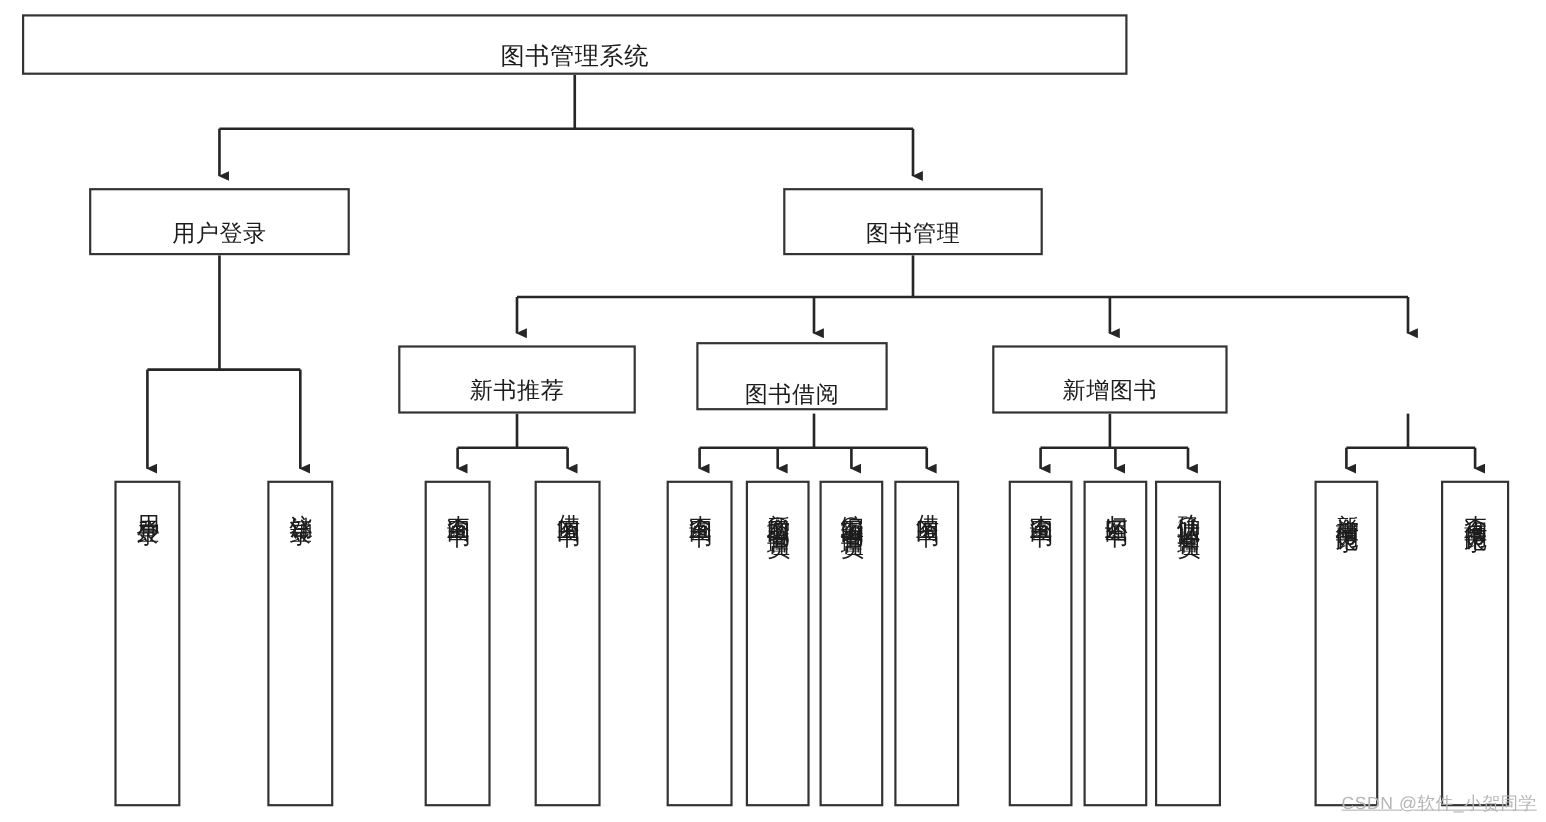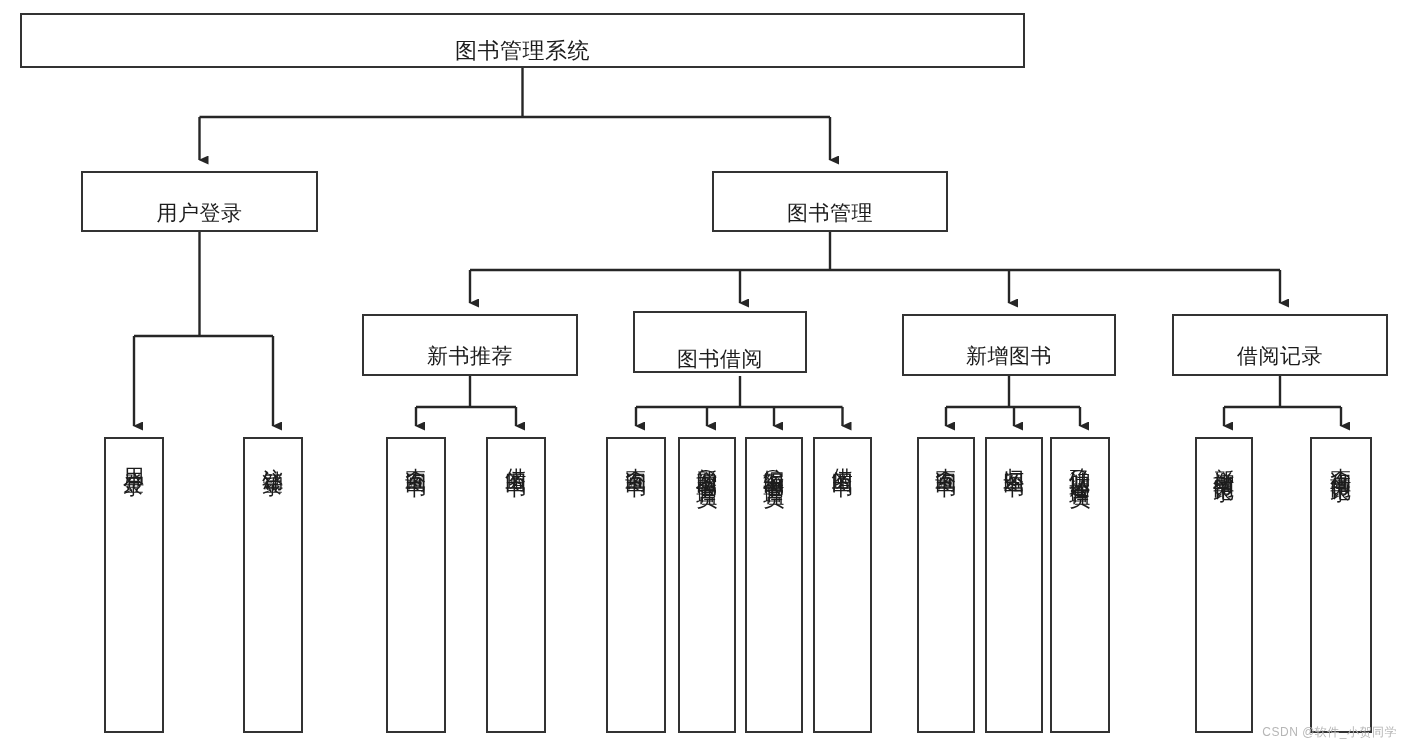--- a/index.html
+++ b/index.html
@@ -56,25 +56,26 @@
     text-orientation: upright;
     font-size: 21px;
     letter-spacing: 3px;
     -webkit-text-orientation: upright;
   }
   .node.root .node-label { font-size: 22px; }
   .watermark {
     position: absolute;
     right: 8px;
     bottom: 6px;
-    font-size: 12px;
+    font-size: 16px;
     color: #b6b6b6;
     letter-spacing: 0.5px;
     white-space: nowrap;
     pointer-events: none;
+    text-decoration: underline;
   }
 </style>
 </head>
 <body>
 
 <div id="diagram-root">
 
   <svg class="connectors" viewBox="0 0 1405 747" preserveAspectRatio="none">
     <defs>
       <marker id="arrowhead" markerWidth="9" markerHeight="10" refX="4.5" refY="9" orient="auto" markerUnits="userSpaceOnUse">
@@ -131,23 +132,20 @@
 
   <div class="node horizontal" style="left: 362px; top: 314px; width: 216px; height: 62px;">
     <span class="node-label">新书推荐</span>
   </div>
   <div class="node horizontal" style="left: 633px; top: 311px; width: 174px; height: 62px; align-items: flex-end;">
     <span class="node-label">图书借阅</span>
   </div>
   <div class="node horizontal" style="left: 902px; top: 314px; width: 214px; height: 62px;">
     <span class="node-label">新增图书</span>
   </div>
-  <div class="node horizontal" style="left: 1172px; top: 314px; width: 216px; height: 62px;">
-    <span class="node-label">借阅记录</span>
-  </div>
 
   <div class="node vertical" style="left: 104px; top: 437px; width: 60px; height: 296px;">
     <span class="node-label">用户登录</span>
   </div>
   <div class="node vertical" style="left: 243px; top: 437px; width: 60px; height: 296px;">
     <span class="node-label">注销登录</span>
   </div>
   <div class="node vertical" style="left: 386px; top: 437px; width: 60px; height: 296px;">
     <span class="node-label">查询图书</span>
   </div>

